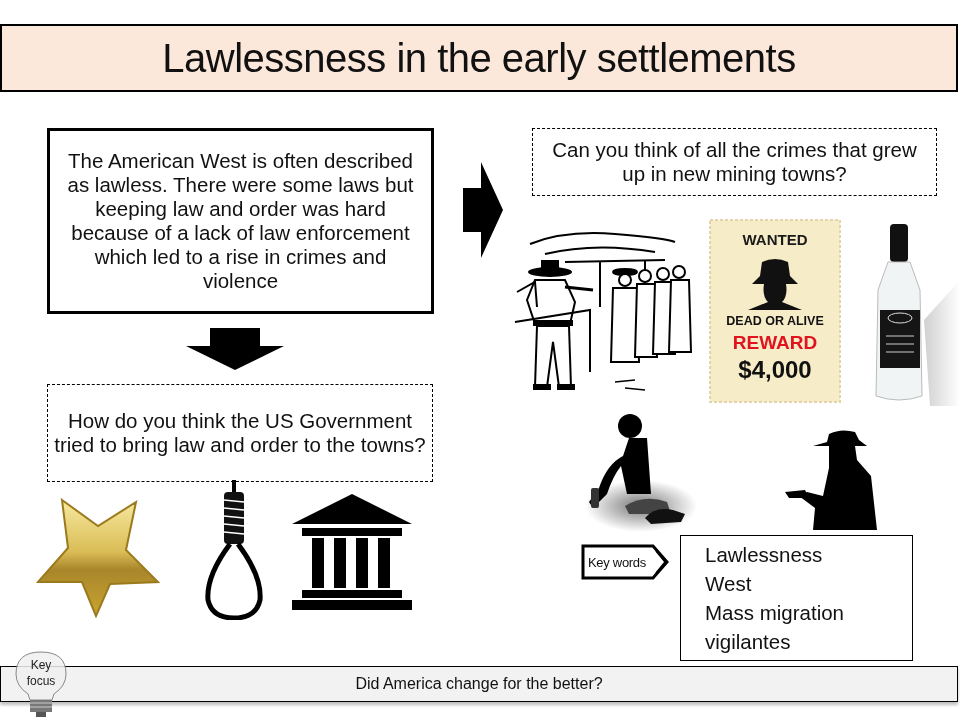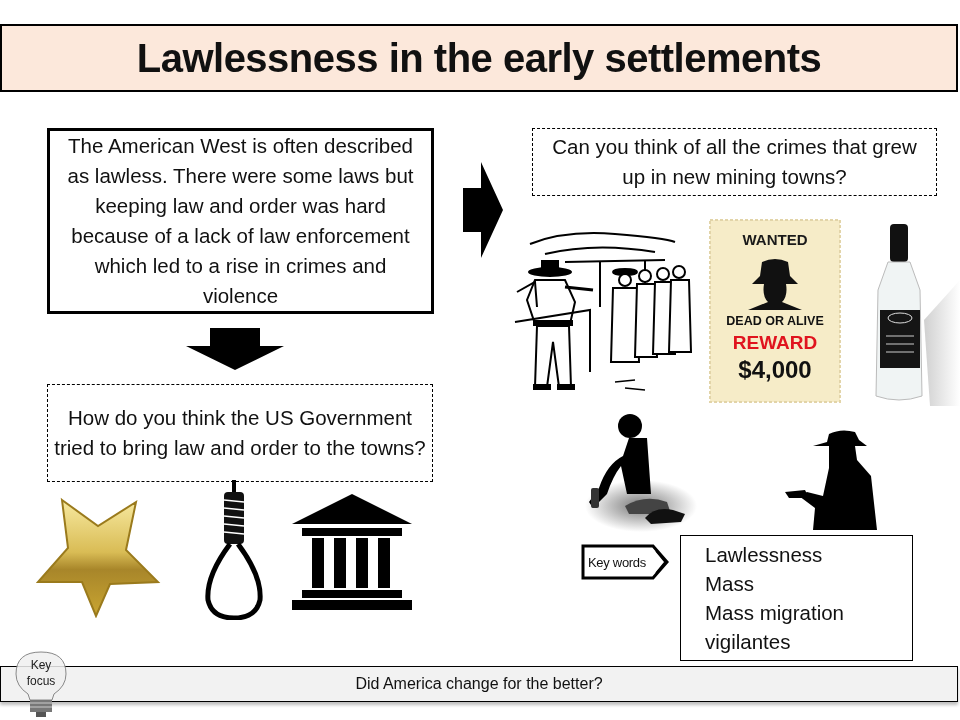--- a/index.html
+++ b/index.html
@@ -2,26 +2,26 @@
 <html><head>
 <meta charset="utf-8">
 <style>
   * { box-sizing: border-box; margin: 0; padding: 0; }
   html, body { width: 960px; height: 720px; background: #ffffff; overflow: hidden; }
   body { position: relative; font-family: "Liberation Sans", "DejaVu Sans", sans-serif; color: #111; }
 
   .title-bar {
     position: absolute; left: 0; top: 24px; width: 958px; height: 68px;
     background: #fce8db; border: 2px solid #000;
-    display: flex; align-items: center; justify-content: center; font-weight: bold;
+    display: flex; align-items: center; justify-content: center;
   }
   .title-bar span { font-size: 40px; letter-spacing: -0.5px; }
 
   .textbox {
-    position: absolute; text-align: center; font-size: 20.5px; line-height: 30px;
+    position: absolute; text-align: center; font-size: 20.5px; line-height: 24px;
     display: flex; align-items: center; justify-content: center; padding: 0 6px;
   }
   .solid { border: 3px solid #000; }
   .dashed { border: 1.5px dashed #000; }
 
   #intro-box { left: 47px; top: 128px; width: 387px; height: 186px; }
   #gov-question { left: 47px; top: 384px; width: 386px; height: 98px; }
   #crimes-question { left: 532px; top: 128px; width: 405px; height: 68px; }
 
   .arrow { position: absolute; }
@@ -209,21 +209,21 @@
 <div class="keywords-tag">
   <svg width="90" height="38" viewBox="0 0 90 38" style="position:absolute;left:0;top:0;">
     <path d="M2 3 L72 3 L86 19 L72 35 L2 35 Z" fill="#fff" stroke="#000" stroke-width="3"></path>
     <path d="M75 8 L84 19 L75 30" fill="none" stroke="#000" stroke-width="1.5"></path>
   </svg>
   <span class="lbl">Key words</span>
 </div>
 
 <div id="keywords-box">
   <div>Lawlessness</div>
-  <div>Mass</div>
+  <div>West</div>
   <div>Mass migration</div>
   <div>vigilantes</div>
 </div>
 
 <div class="footer-bar">
   <span>Did America change for the better?</span>
 </div>
 
 <div class="bulb">
   <svg width="66" height="68" viewBox="0 0 66 68" style="position:absolute;left:0;top:0;">

